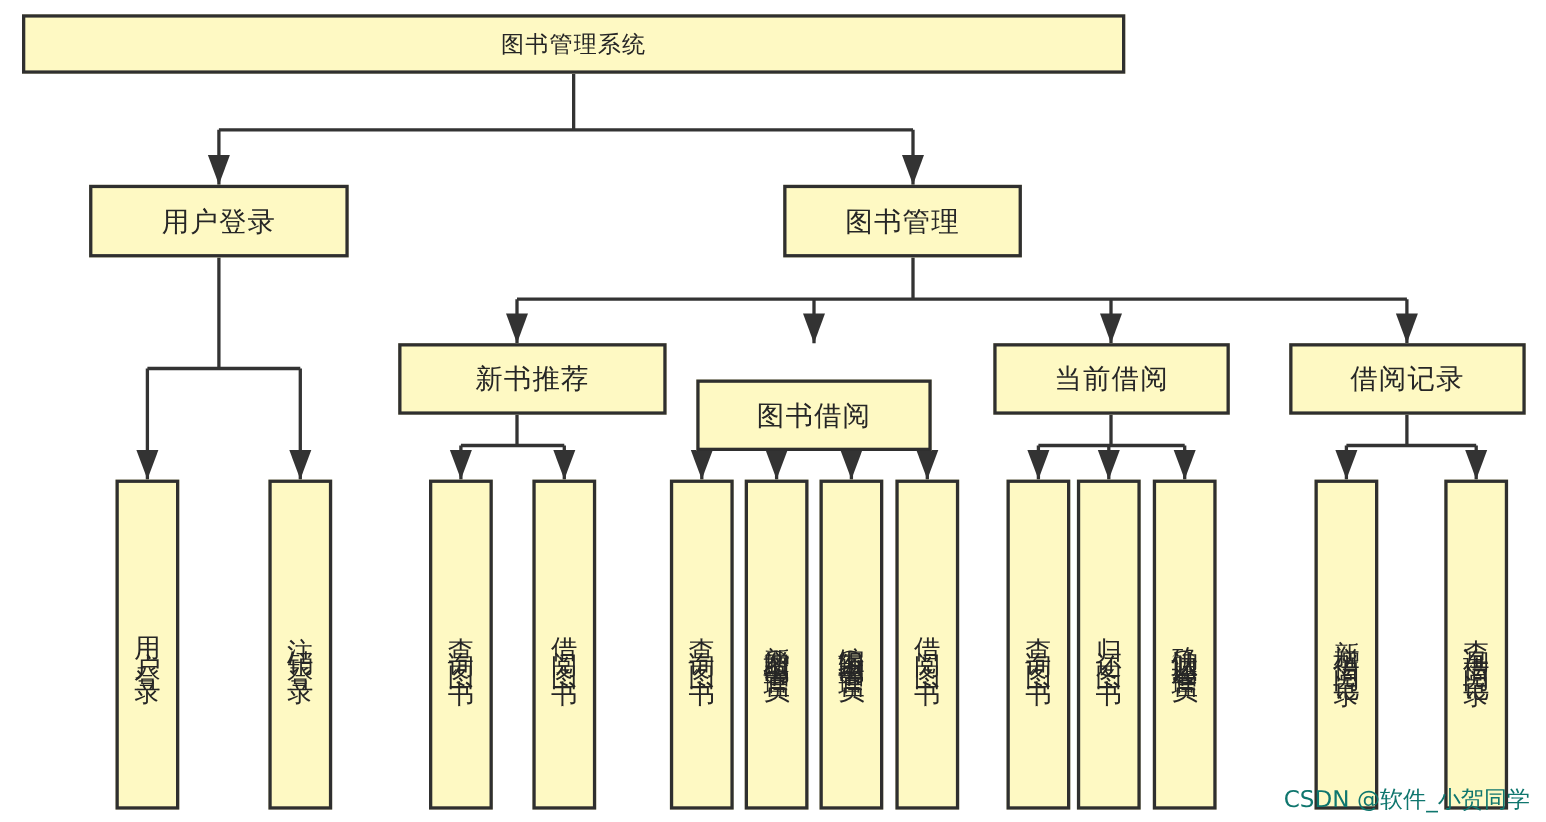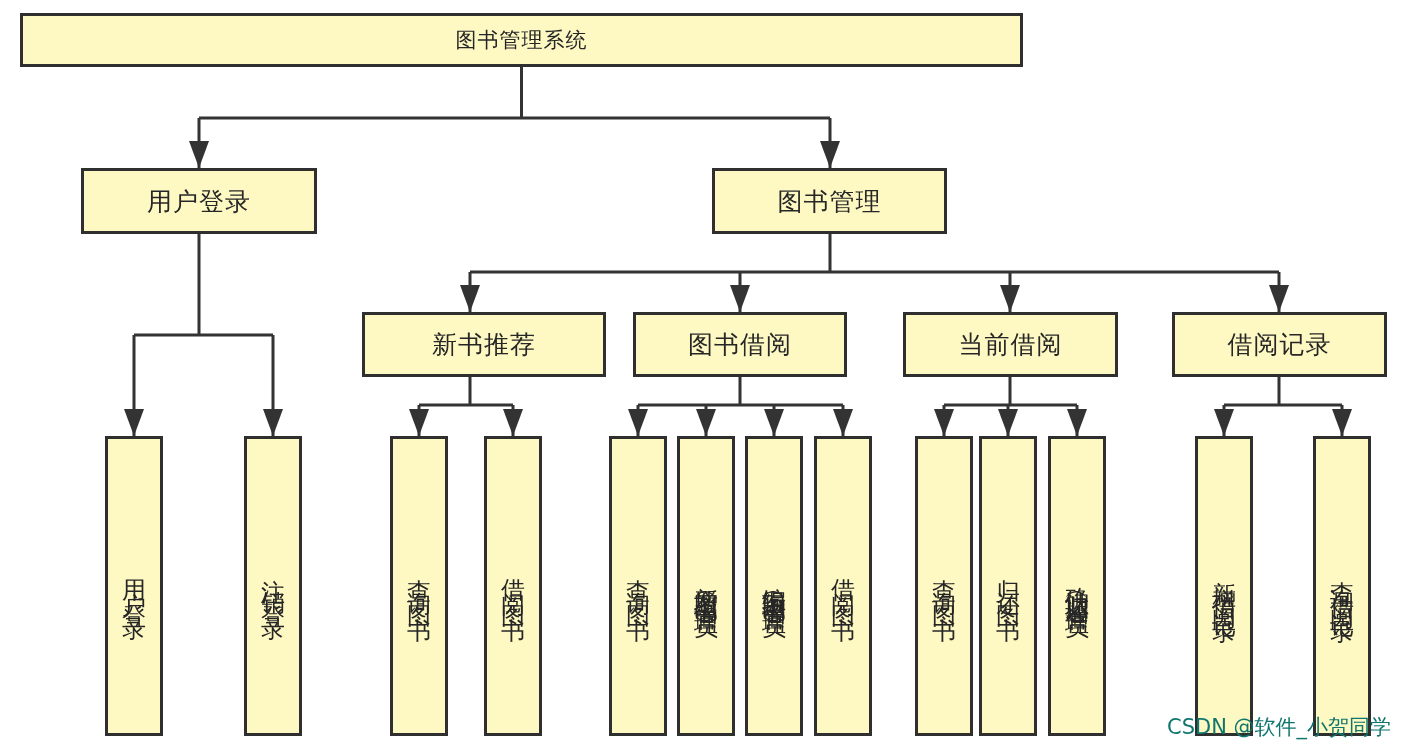--- a/index.html
+++ b/index.html
@@ -119,28 +119,28 @@
     </g>
   </svg>
 
   <div class="node root">
     <span>图书管理系统</span>
   </div>
 
   <div class="node branch" style="left:81px;top:168px;width:236px;">
     <span>用户登录</span>
   </div>
-  <div class="node branch" style="left:712px;top:168px;width:235px;">
+  <div class="node branch" style="left:712px;top:168px;width:217px;">
     <span>图书管理</span>
   </div>
 
   <div class="node group" style="left:362px;width:244px;">
     <span>新书推荐</span>
   </div>
-  <div class="node group" style="left:633px;width:214px;">
+  <div class="node group" style="left:633px;width:214px;margin-top:33px;">
     <span>图书借阅</span>
   </div>
   <div class="node group" style="left:903px;width:215px;">
     <span>当前借阅</span>
   </div>
   <div class="node group" style="left:1172px;width:215px;">
     <span>借阅记录</span>
   </div>
 
   <div class="node leaf" style="left:105px;">

